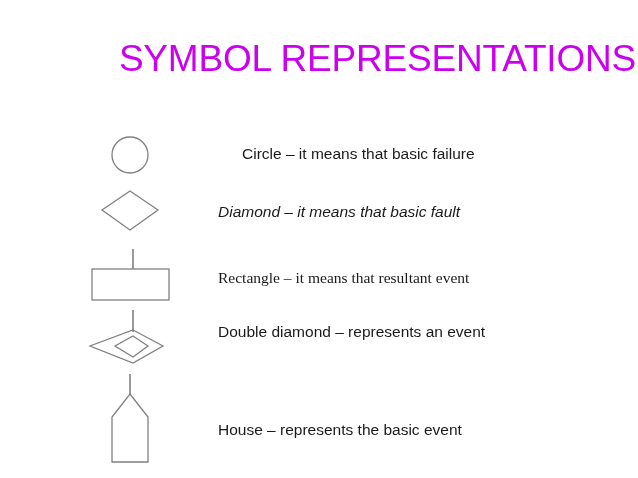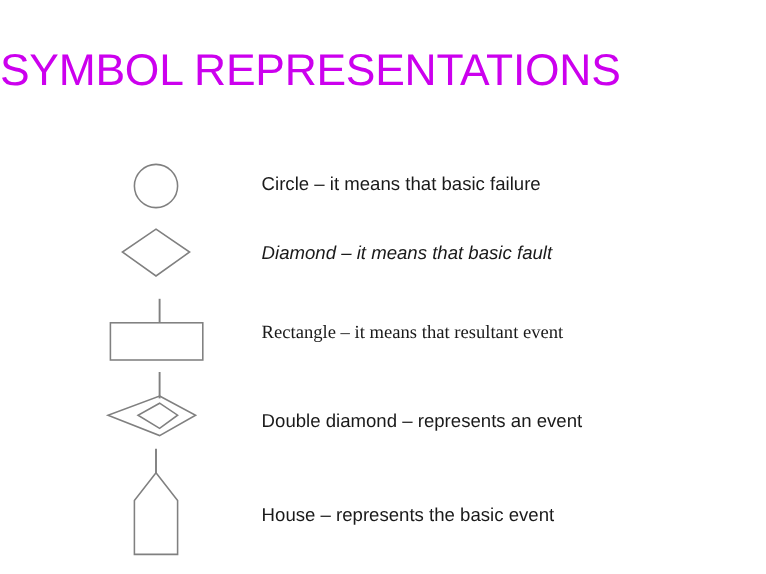--- a/index.html
+++ b/index.html
@@ -17,21 +17,21 @@
     position: relative;
     width: 638px;
     height: 478px;
     background: #ffffff;
   }
   #slide-title {
     position: absolute;
     left: 0;
     top: 37px;
     width: 636px;
-    text-align: left;
+    text-align: right;
     font-size: 37px;
     line-height: 44px;
     font-weight: 400;
     letter-spacing: -0.2px;
     color: #cc00ee;
     white-space: nowrap;
   }
   .symbol-row {
     position: absolute;
     left: 0;
@@ -76,21 +76,21 @@
 <div id="slide">
 
   <div id="slide-title">SYMBOL REPRESENTATIONS</div>
 
   <div class="symbol-row" style="top:137px;">
     <div class="shape-cell">
       <svg class="shape-svg" width="110" height="46" viewBox="0 0 110 46">
         <circle class="sym-stroke" cx="50" cy="18" r="18"></circle>
       </svg>
     </div>
-    <div class="row-label" style="top:8px;">Circle – it means that basic failure</div>
+    <div class="row-label" style="top:8px;margin-left:24px;">Circle – it means that basic failure</div>
   </div>
 
   <div class="symbol-row" style="top:191px;">
     <div class="shape-cell">
       <svg class="shape-svg" width="110" height="48" viewBox="0 0 110 48">
         <polygon class="sym-stroke" points="50,0 78,19 50,39 22,19"></polygon>
       </svg>
     </div>
     <div class="row-label" style="top:12px;font-style:italic;">Diamond – it means that basic fault</div>
   </div>
@@ -106,21 +106,21 @@
   </div>
 
   <div class="symbol-row" style="top:310px;">
     <div class="shape-cell">
       <svg class="shape-svg" width="110" height="58" viewBox="0 0 110 58">
         <line class="sym-line" x1="53" y1="0" x2="53" y2="22"></line>
         <polygon class="sym-stroke" points="53,20 83,36 53,53 10,36"></polygon>
         <polygon class="sym-stroke" points="53,26 68,36 53,47 35,36"></polygon>
       </svg>
     </div>
-    <div class="row-label" style="top:33px;">Double diamond – represents an event</div>
+    <div class="row-label" style="top:13px;">Double diamond – represents an event</div>
   </div>
 
   <div class="symbol-row" style="top:374px;">
     <div class="shape-cell">
       <svg class="shape-svg" width="110" height="92" viewBox="0 0 110 92">
         <line class="sym-line" x1="50" y1="0" x2="50" y2="21"></line>
         <polygon class="sym-stroke" points="50,20 68,43 68,88 32,88 32,43"></polygon>
       </svg>
     </div>
     <div class="row-label" style="top:47px;text-align:center;">House – represents the basic event</div>

